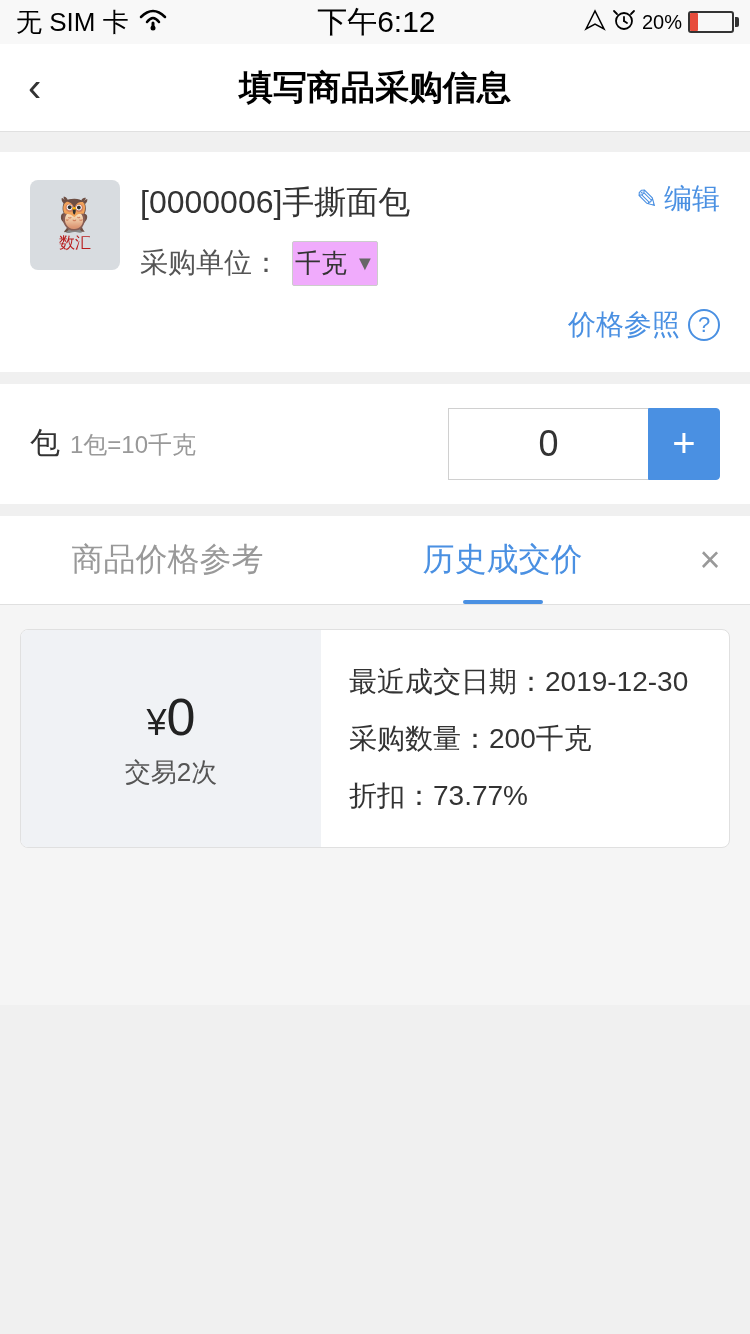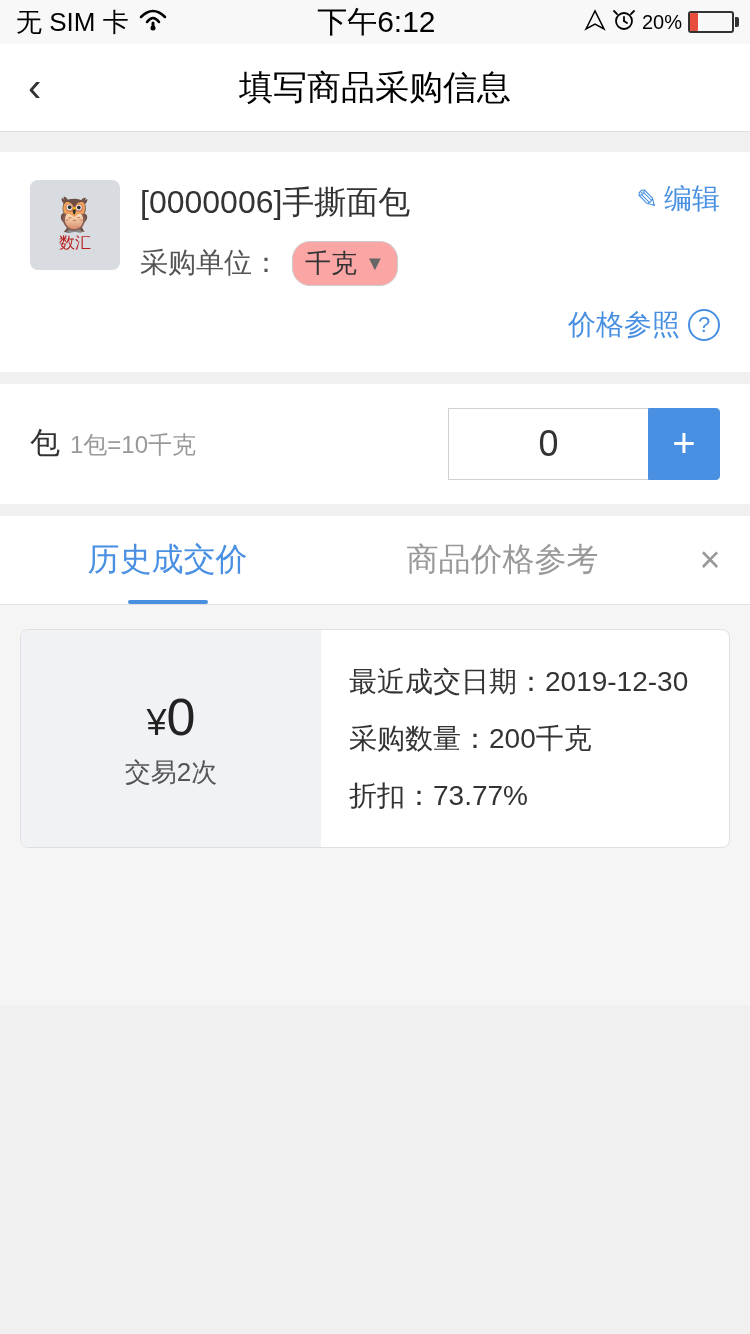--- a/index.html
+++ b/index.html
@@ -80,21 +80,21 @@
     }
     .nav-back {
       position: absolute;
       left: 28px;
       font-size: 40px;
       color: #333;
       cursor: pointer;
     }
     .nav-title {
       font-size: 34px;
-      font-weight: 400;
+      font-weight: 700;
       color: #000;
     }
 
     
     .product-card {
       background: #fff;
       margin-top: 20px;
       padding: 28px 30px;
     }
     .product-header {
@@ -144,25 +144,25 @@
       gap: 12px;
     }
     .unit-label {
       font-size: 28px;
       color: #555;
     }
     .unit-selector {
       display: flex;
       align-items: center;
       border: 1px solid #ccc;
-      border-radius: 18px;
-      padding: 4px 12px;
+      border-radius: 2px;
+      padding: 4px 2px;
       font-size: 26px;
       color: #333;
-      background: #fca5a5;
+      background: #f0abfc;
       gap: 8px;
     }
     .unit-arrow {
       font-size: 20px;
       color: #666;
     }
     .edit-link {
       display: flex;
       align-items: center;
       gap: 6px;
@@ -438,26 +438,26 @@
     <div class="qty-input-box">
       <span>0</span>
     </div>
     <div class="qty-plus-btn">
       <span>+</span>
     </div>
   </div>
 </div>
 
 <div class="tab-bar">
+  <div class="tab-item">
+    <span>商品价格参考</span>
+  </div>
   <div class="tab-item active">
     <span>历史成交价</span>
     <div class="tab-underline"></div>
-  </div>
-  <div class="tab-item">
-    <span>商品价格参考</span>
   </div>
   <div class="tab-close">
     <span>×</span>
   </div>
 </div>
 
 <div class="content-area">
   <div class="transaction-card">
     <div class="tx-left">
       <div class="tx-price">

